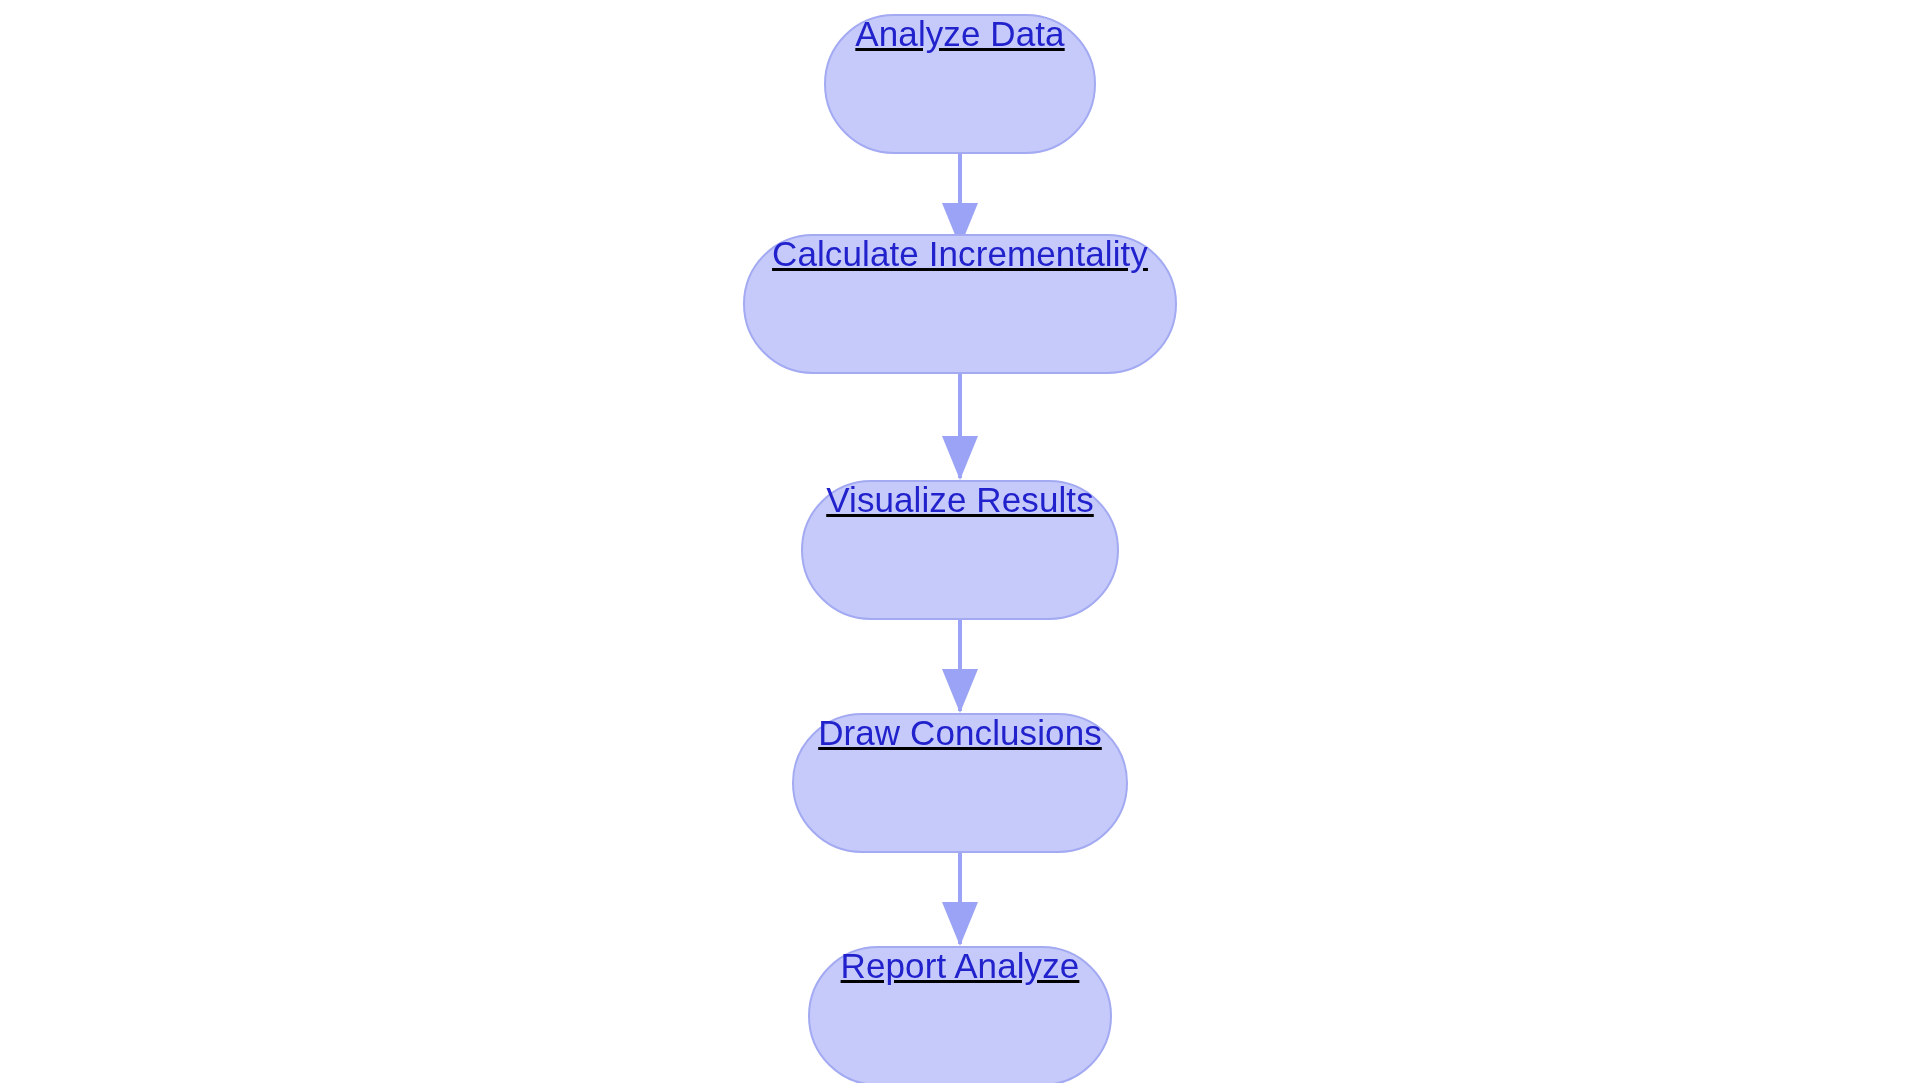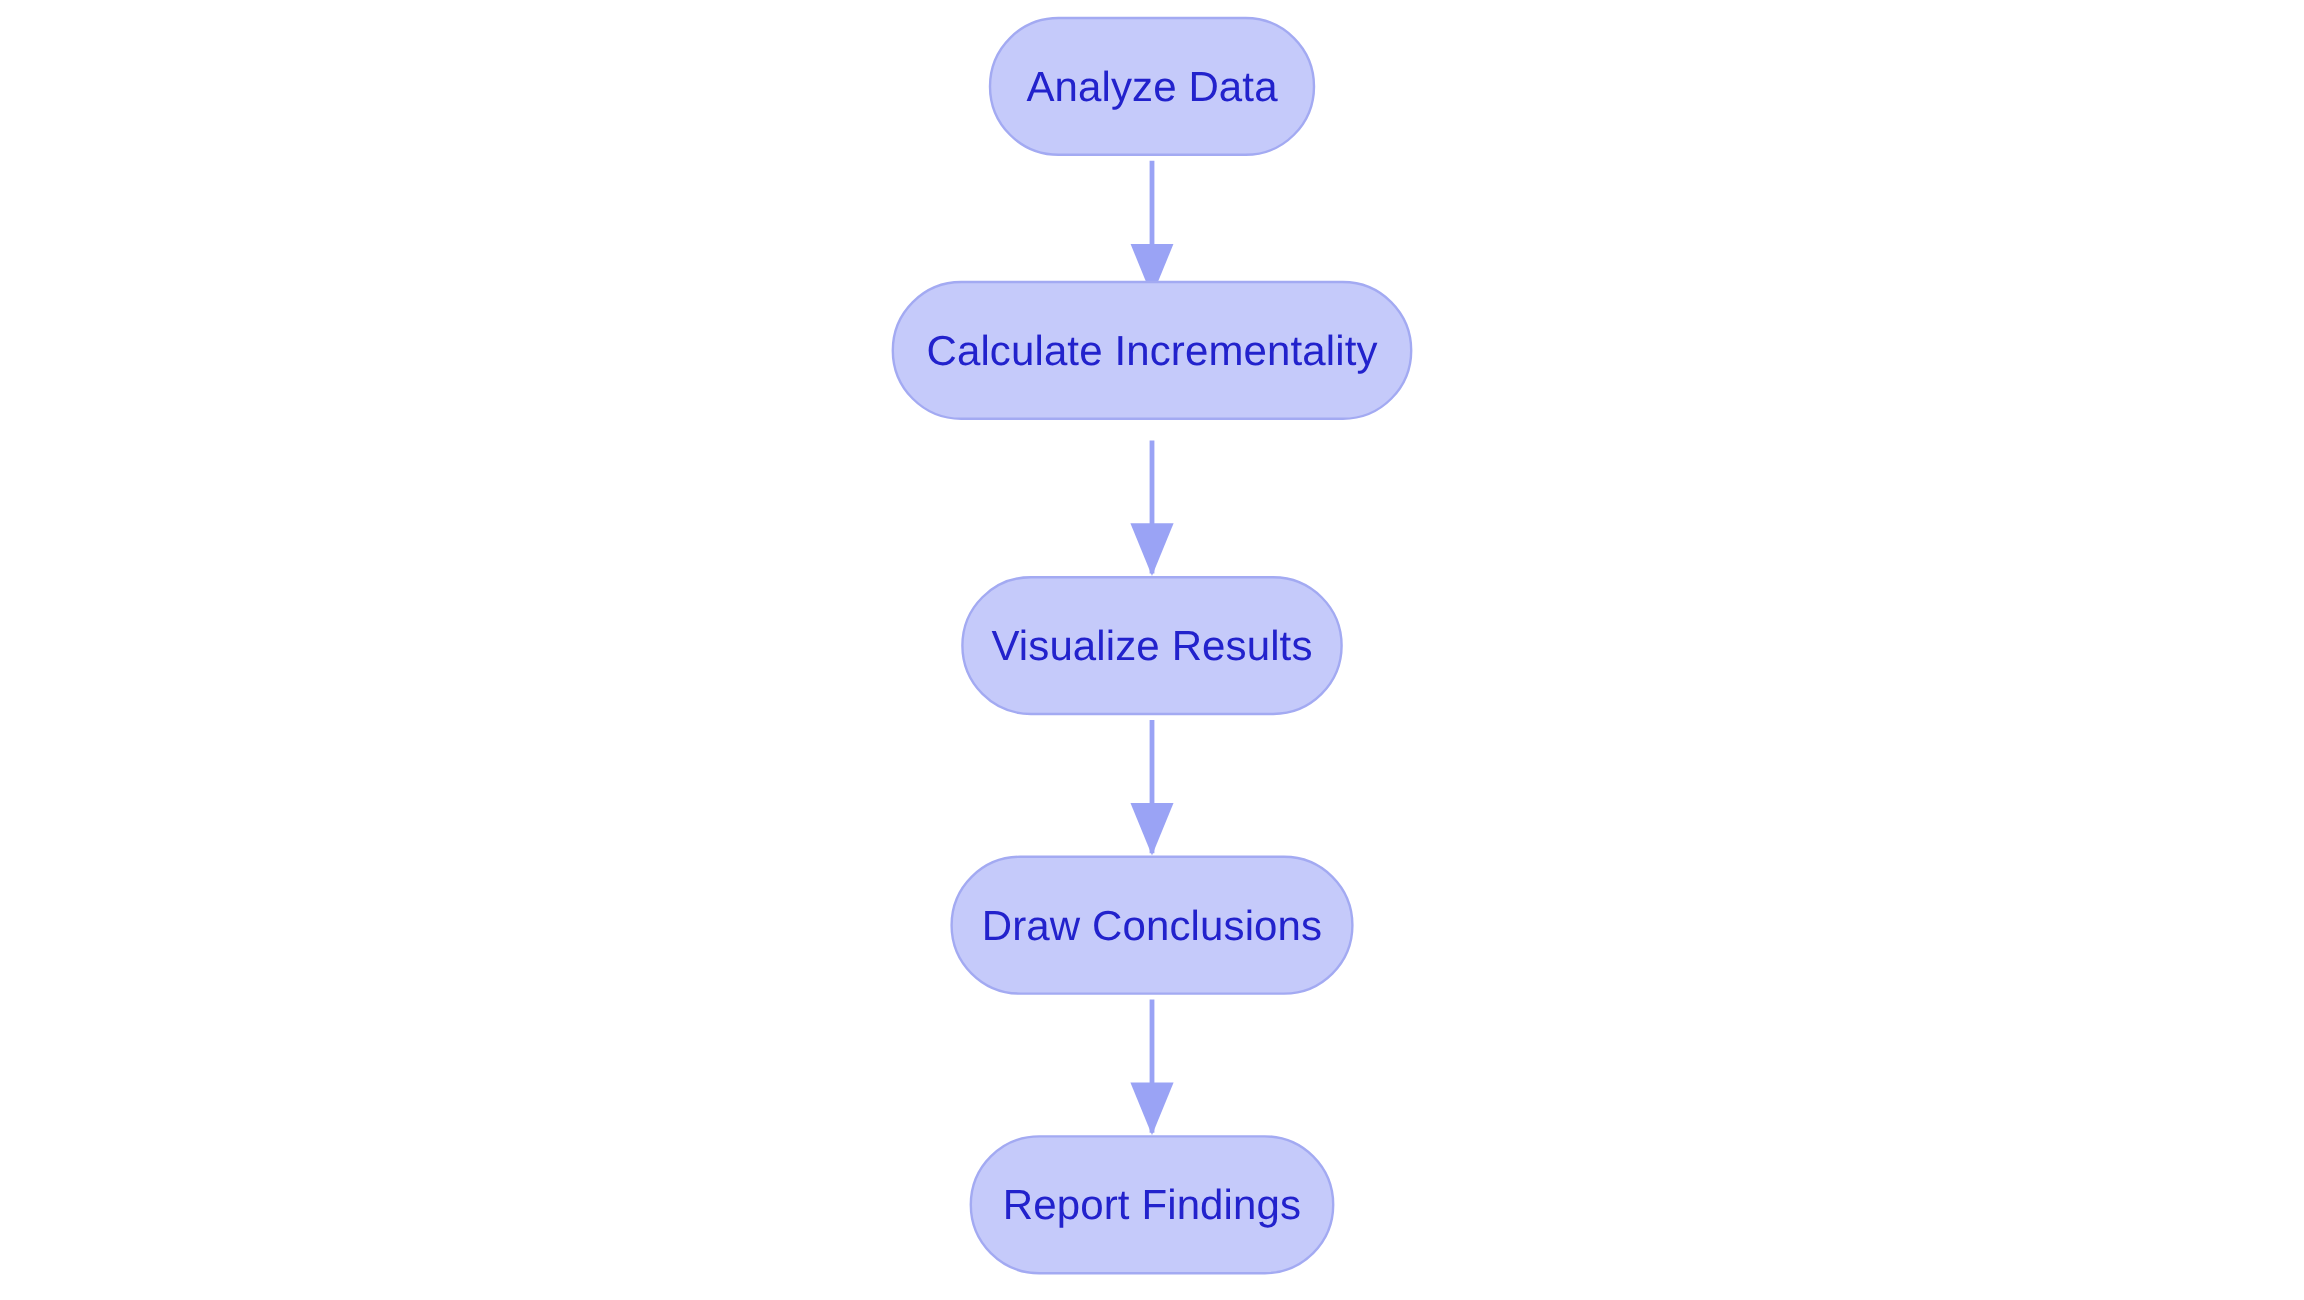--- a/index.html
+++ b/index.html
@@ -31,27 +31,28 @@
     position: absolute;
     left: 0;
     top: 0;
     width: 1920px;
     height: 1083px;
   }
   .flow-node {
     position: absolute;
     box-sizing: border-box;
     display: flex;
-    align-items: center;
+    align-items: flex-start;
     justify-content: center;
     background: #c5cafa;
     border: 2px solid #a3aaf2;
     border-radius: 999px;
-    height: 116px;
+    height: 140px;
     transform: translateX(-50%);
+    text-decoration: underline;
   }
   .flow-node .node-label {
     color: #2222cc;
     font-size: 35px;
     font-weight: 400;
     line-height: 1;
     white-space: nowrap;
     letter-spacing: 0.1px;
   }
   
@@ -94,17 +95,17 @@
 
     <div class="flow-node node-2">
       <span class="node-label">Visualize Results</span>
     </div>
 
     <div class="flow-node node-3">
       <span class="node-label">Draw Conclusions</span>
     </div>
 
     <div class="flow-node node-4">
-      <span class="node-label">Report Findings</span>
+      <span class="node-label">Report Analyze</span>
     </div>
 
   </div>
 </div>
 
 </body></html>

